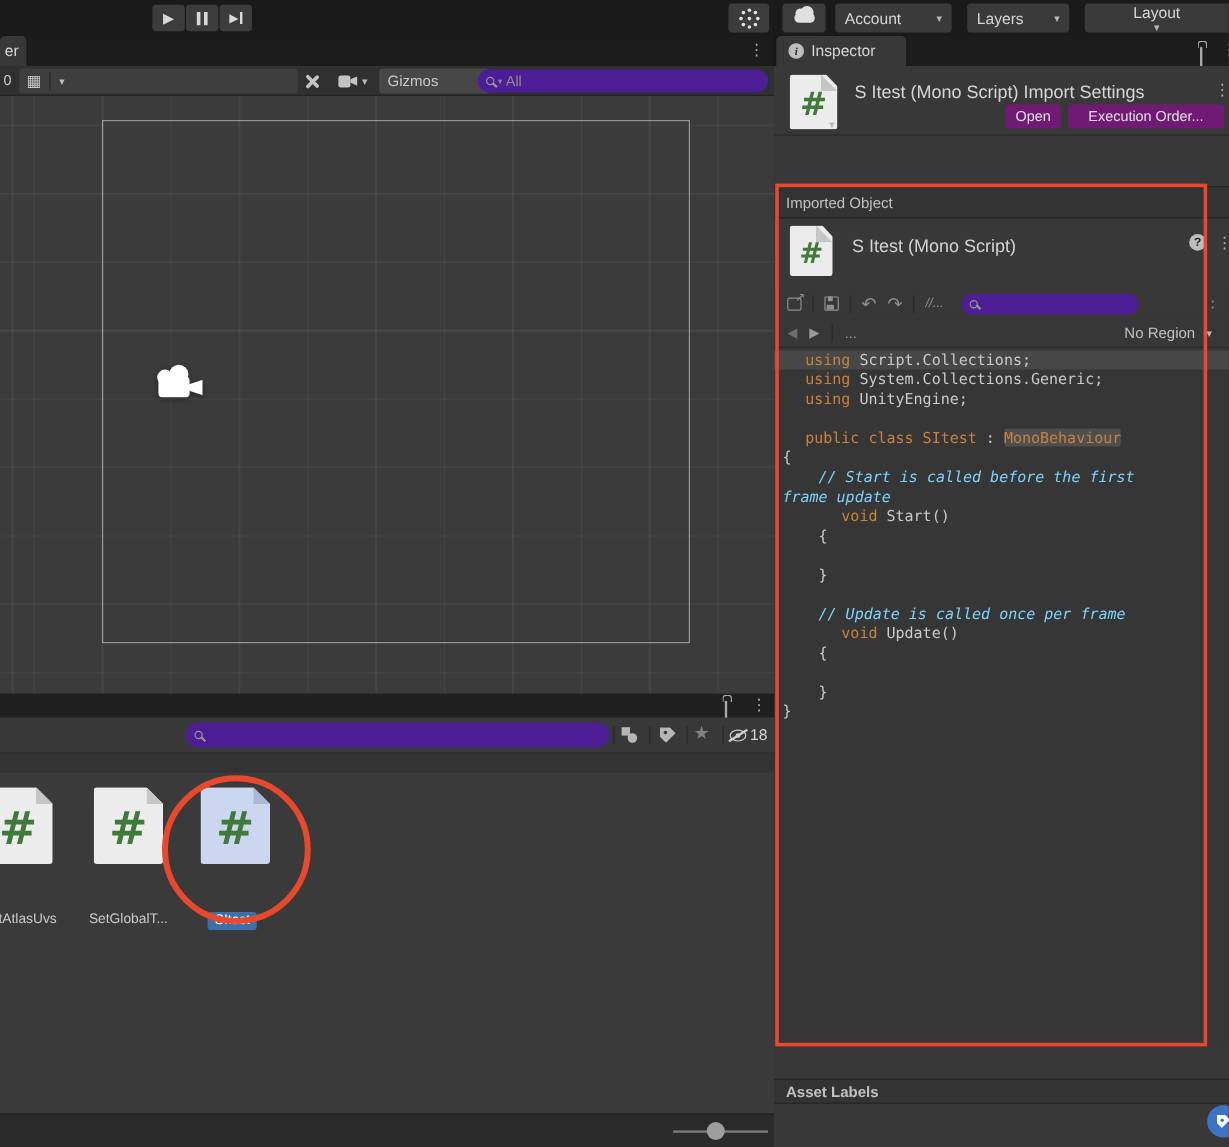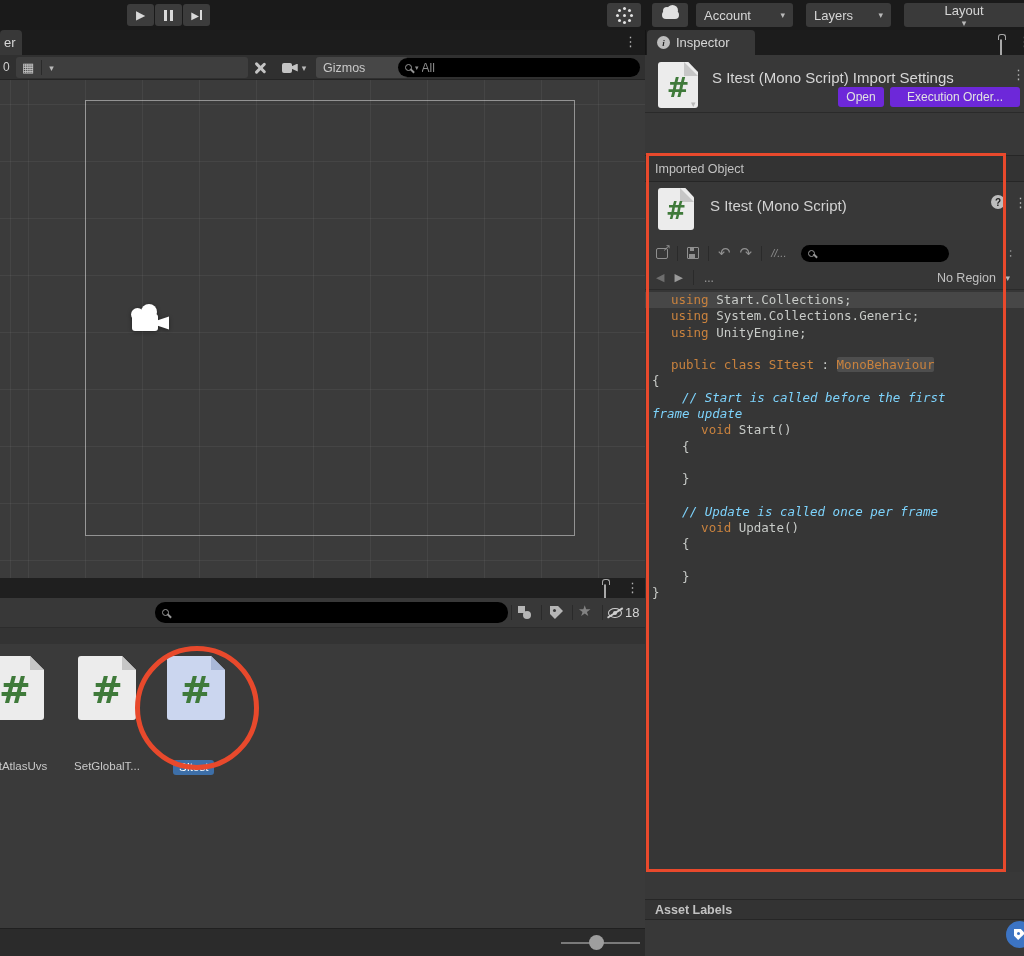--- a/index.html
+++ b/index.html
@@ -53,21 +53,21 @@
   .wrench { position:relative; width:14px; height:14px; }
   .wrench i { position:absolute; left:6px; top:0; width:2.5px; height:14px; background:#c4c4c4;
               border-radius:2px; }
   .wrench i:first-child { transform:rotate(45deg); }
   .wrench i:last-child  { transform:rotate(-45deg); }
   .camico { position:relative; width:16px; height:10px; }
   .camico .bd { position:absolute; left:0; top:0; width:10px; height:10px; background:#c4c4c4;
                 border-radius:2px; }
   .camico .ln { position:absolute; right:0; top:1px; width:6px; height:8px; background:#c4c4c4;
                 clip-path:polygon(0 35%, 100% 0, 100% 100%, 0 65%); }
-  .searchfield { position:absolute; background:#000000; border-radius:10px; display:flex;
+  .searchfield { position:absolute; background:#4c1d95; border-radius:10px; display:flex;
                  align-items:center; padding:0 7px; gap:3px; }
   .mag { width:7px; height:7px; border:1.5px solid #969696; border-radius:50%; position:relative;
          flex:none; }
   .mag::after { content:''; position:absolute; width:5px; height:1.5px; background:#969696;
                 right:-4px; bottom:-1px; transform:rotate(45deg); }
   .searchfield input { background:transparent; border:none; outline:none; color:#cfcfcf;
                        font-size:12px; width:100%; font-family:"Liberation Sans",sans-serif; }
   .searchfield input::placeholder { color:#8d8d8d; }
   .tinycaret { font-size:7px; color:#8d8d8d; }
 
@@ -130,21 +130,21 @@
   .bottombarL { left:0; top:928px; width:645px; height:28px; background:#2b2b2b;
                 border-top:1px solid #202020; }
   .slidertrack { position:absolute; left:561px; top:13px; width:79px; height:2px; background:#7a7a7a; }
   .sliderknob { position:absolute; left:589px; top:6px; width:15px; height:15px;
                 border-radius:50%; background:#9e9e9e; }
 
   
   .rightcol { left:645px; top:55px; width:379px; height:901px; background:#383838; }
   .vdivider { left:645px; top:30px; width:1px; height:926px; background:#141414; }
   .insp-title { position:absolute; left:67px; top:14px; font-size:15px; color:#d6d6d6; }
-  .mini-btn { position:absolute; top:32px; height:20px; background:#6d28d9; border-radius:3px;
+  .mini-btn { position:absolute; top:32px; height:20px; background:#701a75; border-radius:3px;
               color:#e2e2e2; font-size:12px; display:flex; align-items:center;
               justify-content:center; padding:0 8px; }
   .sectionbar { position:absolute; left:0; width:379px; background:#333;
                 border-top:1px solid #262626; border-bottom:1px solid #262626;
                 display:flex; align-items:center; color:#c2c2c2; }
   .helpcirc { width:14px; height:14px; border-radius:50%; background:#bdbdbd; color:#222;
               font-size:10px; font-weight:bold; display:flex; align-items:center;
               justify-content:center; }
   .codebar { position:absolute; left:0; width:379px; background:#373737; display:flex;
              align-items:center; }
@@ -397,21 +397,21 @@
   <div class="codebar" style="top:211px;height:24px;gap:10px;padding-left:11px;border-bottom:1px solid #2b2b2b;">
     <span style="color:#6e6e6e;font-size:11px;">◀</span>
     <span style="color:#9a9a9a;font-size:11px;">▶</span>
     <span class="vsep"></span>
     <span style="color:#9a9a9a;font-size:12px;">...</span>
     <span style="position:absolute;right:28px;color:#c0c0c0;font-size:12.5px;">No Region</span>
     <span class="caret" style="position:absolute;right:14px;">▾</span>
   </div>
 
   <div class="codearea">
-      <div class="code-line hl"><span class="tok-k">using </span><span class="tok-p">Start.Collections;</span></div>
+      <div class="code-line hl"><span class="tok-k">using </span><span class="tok-p">Script.Collections;</span></div>
       <div class="code-line"><span class="tok-k">using </span><span class="tok-p">System.Collections.Generic;</span></div>
       <div class="code-line"><span class="tok-k">using </span><span class="tok-p">UnityEngine;</span></div>
       <div class="code-line">&nbsp;</div>
       <div class="code-line"><span class="tok-k">public class </span><span class="tok-cls">SItest</span><span class="tok-p"> : </span><span class="tok-chip">MonoBehaviour</span></div>
       <div class="code-line"><span class="tok-p">{</span></div>
       <div class="code-line"><span class="tok-p">    </span><span class="tok-c">// Start is called before the first</span></div>
       <div class="code-line"><span class="tok-c">frame update</span></div>
       <div class="code-line"><span class="tok-p">    </span><span class="tok-k">void </span><span class="tok-p">Start()</span></div>
       <div class="code-line"><span class="tok-p">    {</span></div>
       <div class="code-line">&nbsp;</div>

